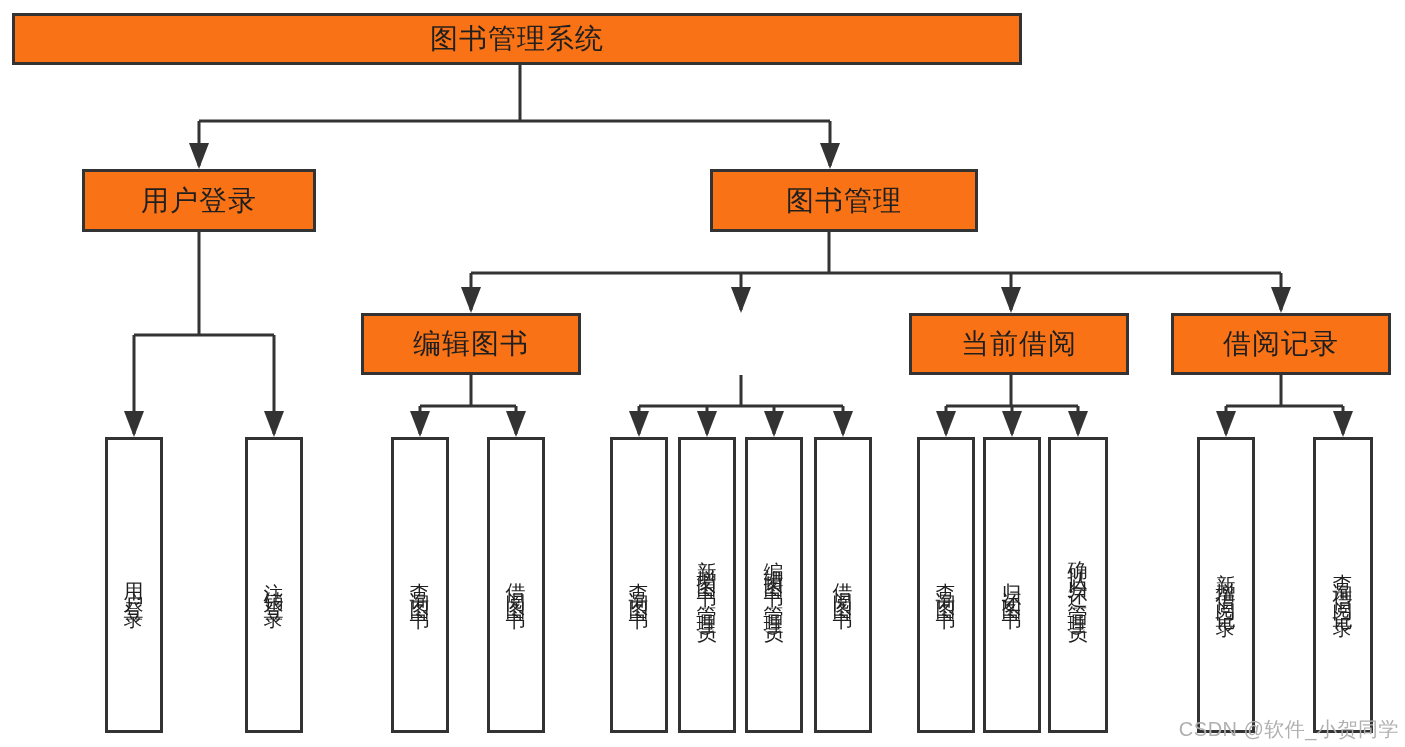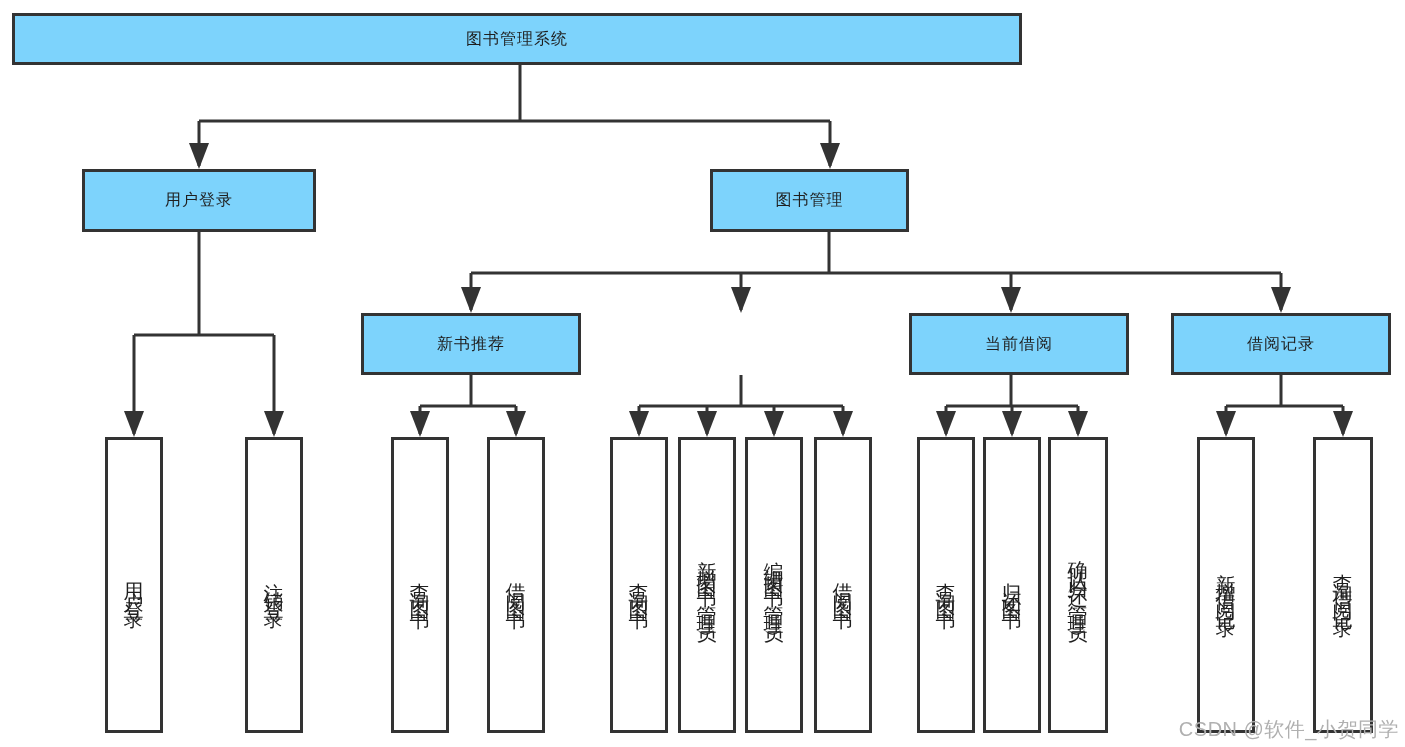--- a/index.html
+++ b/index.html
@@ -29,25 +29,25 @@
     fill: none;
   }
   .connectors polygon {
     fill: var(--line);
     stroke: none;
   }
   .hbox {
     position: absolute;
     box-sizing: border-box;
     border: 3px solid var(--line);
-    background: #7dd3fc;
+    background: #f97316;
     display: flex;
     align-items: center;
     justify-content: center;
-    font-size: 16px;
+    font-size: 28px;
     letter-spacing: 1px;
     white-space: nowrap;
   }
   .vbox {
     position: absolute;
     box-sizing: border-box;
     border: 3px solid var(--line);
     background: #ffffff;
     top: 437px;
     height: 296px;
@@ -116,23 +116,23 @@
       <polygon points="1002,411 1022,411 1012,437"></polygon>
       <polygon points="1068,411 1088,411 1078,437"></polygon>
       <polygon points="1216,411 1236,411 1226,437"></polygon>
       <polygon points="1333,411 1353,411 1343,437"></polygon>
     </g>
   </svg>
 
   <div class="hbox" style="left:12px; top:13px; width:1010px; height:52px;">图书管理系统</div>
 
   <div class="hbox" style="left:82px; top:169px; width:234px; height:63px;">用户登录</div>
-  <div class="hbox" style="left:710px; top:169px; width:199px; height:63px;">图书管理</div>
+  <div class="hbox" style="left:710px; top:169px; width:268px; height:63px;">图书管理</div>
 
-  <div class="hbox" style="left:361px; top:313px; width:220px; height:62px;">新书推荐</div>
+  <div class="hbox" style="left:361px; top:313px; width:220px; height:62px;">编辑图书</div>
   <div class="hbox" style="left:901px; top:313px; width:220px; height:62px;margin-left:8px;">当前借阅</div>
   <div class="hbox" style="left:1171px; top:313px; width:220px; height:62px;text-align:center;">借阅记录</div>
 
   <div class="vbox" style="left:105px;">
     <span>用户登录</span>
   </div>
   <div class="vbox" style="left:245px;">
     <span>注销登录</span>
   </div>
 

